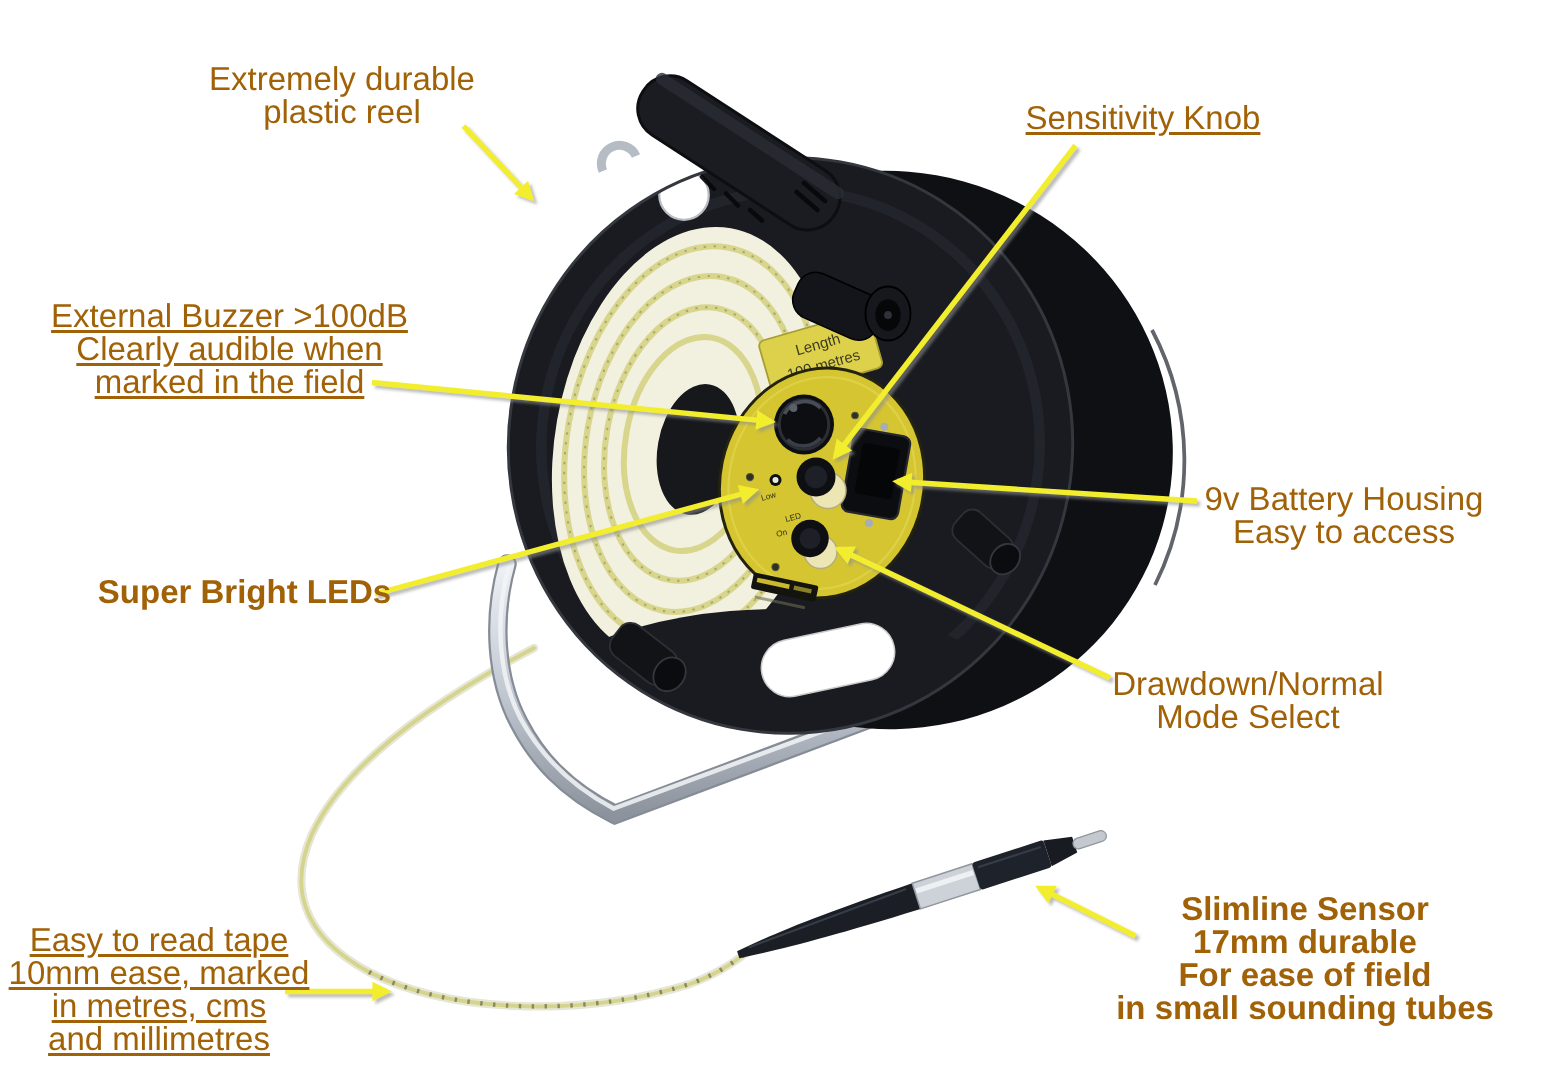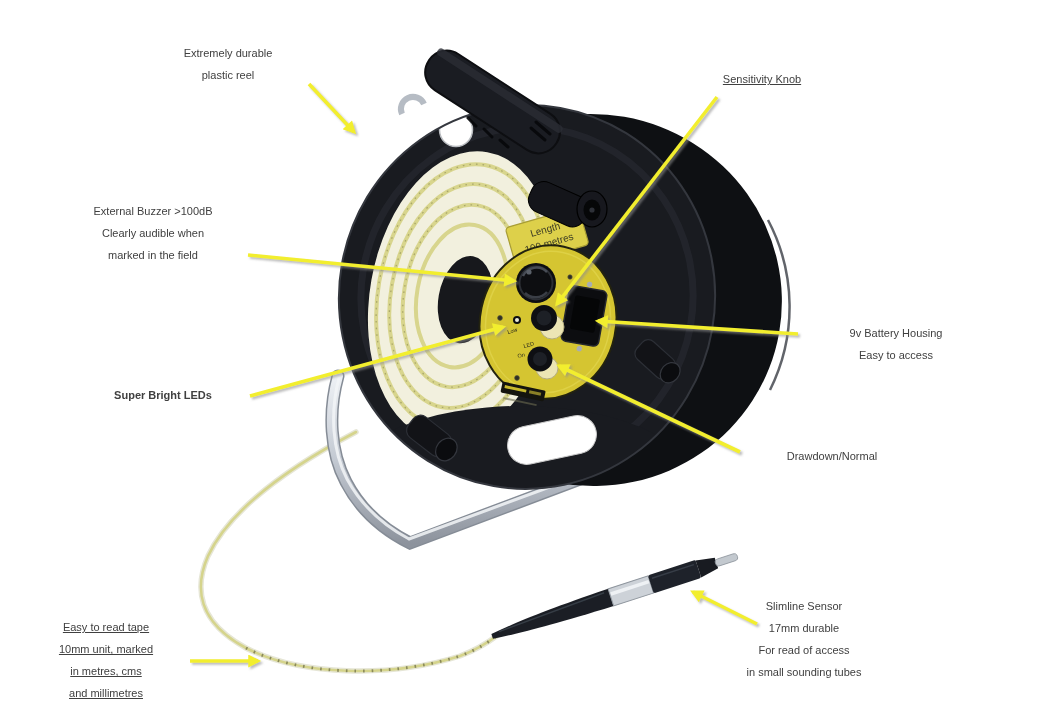--- a/index.html
+++ b/index.html
@@ -6,23 +6,23 @@
   body{
     width:1040px;height:720px;position:relative;overflow:hidden;
     background:#ffffff;
     font-family:"Liberation Sans", sans-serif;
   }
   .stage{position:absolute;left:0;top:0;width:1040px;height:720px;}
   .annotation{
     position:absolute;
     transform:translateX(-50%);
     text-align:center;
-    font-size:11px;
+    font-size:22px;
     line-height:22px;
-    color:#404040;
+    color:#a16207;
     white-space:nowrap;
   }
   .micro{font-family:"Liberation Sans",sans-serif;}
 </style>
 </head>
 <body>
 
 <svg class="stage" width="1040" height="720" viewBox="0 0 1040 720" xmlns="http://www.w3.org/2000/svg">
   <defs>
     <clipPath id="discClip">
@@ -199,44 +199,45 @@
 
 <div class="annotation" style="left:228px;top:42px;">
   <div>Extremely durable</div>
   <div>plastic reel</div>
 </div>
 
 <div class="annotation" style="left:762px;top:68px;text-decoration:underline;">
   <div>Sensitivity Knob</div>
 </div>
 
-<div class="annotation" style="left:153px;top:200px;">
+<div class="annotation" style="left:153px;top:200px;text-decoration:underline;">
   <div>External Buzzer &gt;100dB</div>
   <div>Clearly audible when</div>
   <div>marked in the field</div>
 </div>
 
 <div class="annotation" style="left:896px;top:322px;">
   <div>9v Battery Housing</div>
   <div>Easy to access</div>
 </div>
 
 <div class="annotation" style="left:163px;top:384px;font-weight:bold;">
   <div>Super Bright LEDs</div>
 </div>
 
 <div class="annotation" style="left:832px;top:445px;">
   <div>Drawdown/Normal</div>
+  <div>Mode Select</div>
 </div>
 
 <div class="annotation" style="left:106px;top:616px;text-decoration:underline;">
   <div>Easy to read tape</div>
-  <div>10mm unit, marked</div>
+  <div>10mm ease, marked</div>
   <div>in metres, cms</div>
   <div>and millimetres</div>
 </div>
 
-<div class="annotation" style="left:804px;top:595px;">
+<div class="annotation" style="left:870px;top:595px;font-weight:bold;">
   <div>Slimline Sensor</div>
   <div>17mm durable</div>
-  <div>For read of access</div>
+  <div>For ease of field</div>
   <div>in small sounding tubes</div>
 </div>
 
 </body></html>

